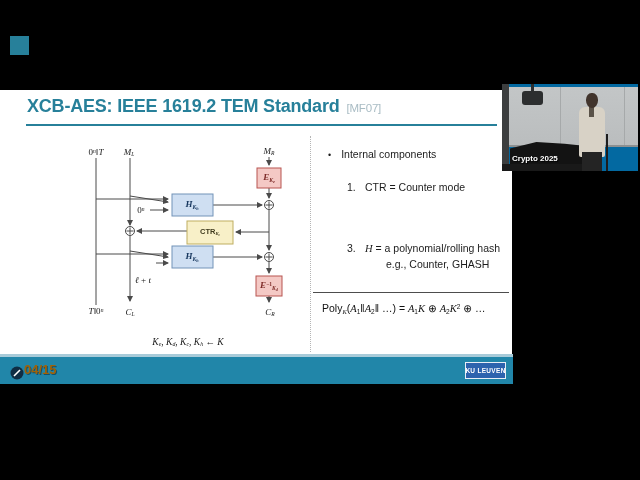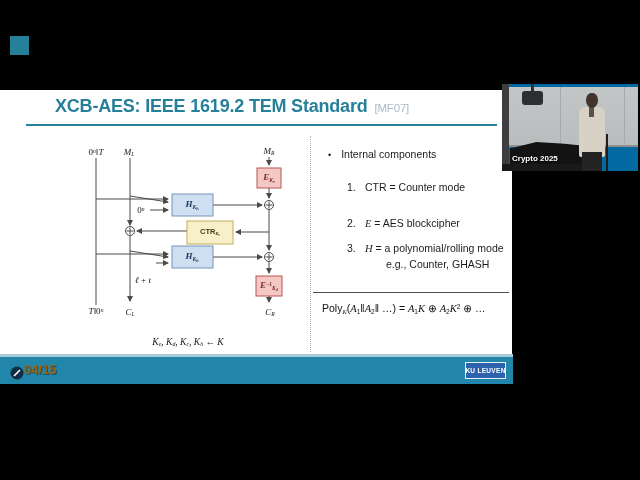--- a/index.html
+++ b/index.html
@@ -4,21 +4,21 @@
 <style>
   html,body{margin:0;padding:0;background:#000;}
   .stage{position:relative;width:640px;height:480px;background:#000;overflow:hidden;
          font-family:"Liberation Sans",sans-serif;color:var(--ink);}
   .abs{position:absolute;}
 
   
   .slide{left:0;top:90px;width:512px;height:265px;background:#fff;}
   .corner-square{left:10px;top:36px;width:19px;height:19px;background:var(--accent);}
   .title{left:27px;top:96px;font-size:18px;font-weight:600;color:var(--accent);
-         letter-spacing:-0.2px;white-space:nowrap;margin-left:28px;}
+         letter-spacing:-0.2px;white-space:nowrap;}
   .title .ref{font-size:11.5px;font-weight:400;color:var(--muted-ref);margin-left:7px;}
   .underline{left:26px;top:124px;width:471px;height:2px;background:var(--accent);}
 
   
   svg.diagram{left:0;top:0;width:640px;height:480px;pointer-events:none;}
   .box-blue{fill:var(--box-blue);stroke:var(--box-blue-border);stroke-width:1;}
   .box-yellow{fill:var(--box-yellow);stroke:var(--box-yellow-border);stroke-width:1;}
   .box-pink{fill:var(--box-pink);stroke:var(--box-pink-border);stroke-width:1;}
   .wire{stroke:var(--line);stroke-width:1;fill:none;}
   .xor{fill:#fff;stroke:var(--line);stroke-width:1;}
@@ -148,22 +148,21 @@
   <div class="abs blbl pink" style="left:269px;top:178px"><span class="ri">E</span><span class="rv1 ri">K</span><span class="rv2 ri">e</span></div>
   <div class="abs blbl" style="left:192px;top:205px"><span class="ri">H</span><span class="rv1 ri">K</span><span class="rv2 ri">h</span></div>
   <div class="abs blbl ctr" style="left:210px;top:232px"><span>CTR</span><span class="rv1 ri">K</span><span class="rv2 ri">c</span></div>
   <div class="abs blbl" style="left:192px;top:257px"><span class="ri">H</span><span class="rv1 ri">K</span><span class="rv2 ri">h</span></div>
   <div class="abs blbl pink" style="left:269px;top:286px"><span class="ri">E</span><span class="rsup">−1</span><span class="rv1 ri">K</span><span class="rv2 ri">d</span></div>
 
   <div class="abs divider"></div>
   <div class="abs note-head"><span class="dot">•</span><span>Internal components</span></div>
 
   <div class="abs note-item" style="left:347px;top:181px"><span class="num">1.</span><span><span>CTR = Counter mode</span></span></div>
-  <div class="abs note-item" style="left:347px;top:217px"><span class="num">2.</span><span><span class="ri">E</span><span> = AES blockcipher</span></span></div>
-  <div class="abs note-item" style="left:347px;top:242px"><span class="num">3.</span><span><span class="ri">H</span><span> = a polynomial/rolling mode</span></span></div>
+  <div class="abs note-item" style="left:347px;top:242px"><span class="num">3.</span><span><span class="ri">H</span><span> = a polynomial/rolling hash</span></span></div>
   <div class="abs example" style="top:258px">e.g., Counter, GHASH</div>
 
   <div class="abs f-sep"></div>
   <div class="abs formula"><span>Poly</span><span class="rv1 ri">K</span><span>(</span><span class="ri">A</span><span class="rv1">1</span><span>‖</span><span class="ri">A</span><span class="rv1">2</span><span>‖ …) = </span><span class="ri">A</span><span class="rv1">1</span><span class="ri">K</span><span> ⊕ </span><span class="ri">A</span><span class="rv1">2</span><span class="ri">K</span><span class="rsup">2</span><span> ⊕ …</span></div>
 
   <div class="abs footer"></div>
   <svg class="abs p-icon" viewBox="0 0 14 14">
     <circle cx="7" cy="7" r="6.5" fill="#0f2d44"></circle>
     <line x1="4" y1="10" x2="10" y2="4" stroke="#fff" stroke-width="1.6"></line>
   </svg>

